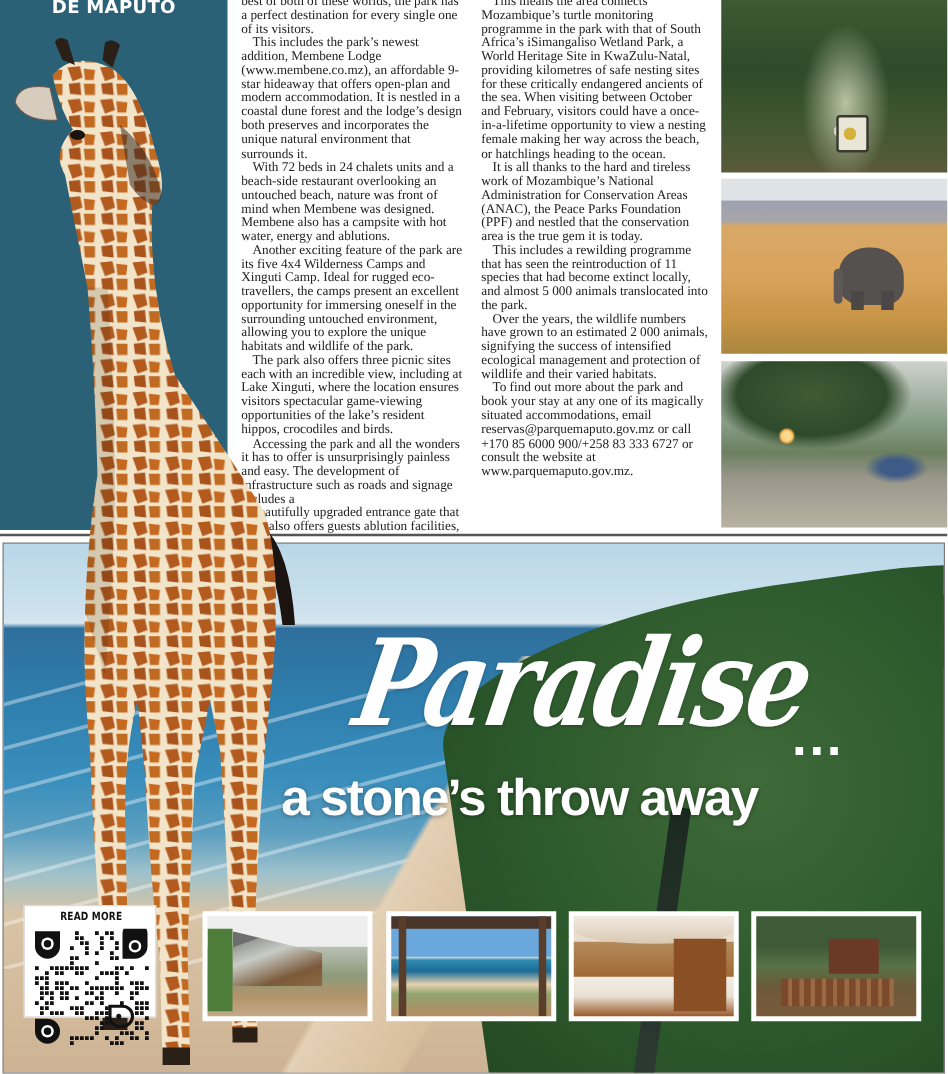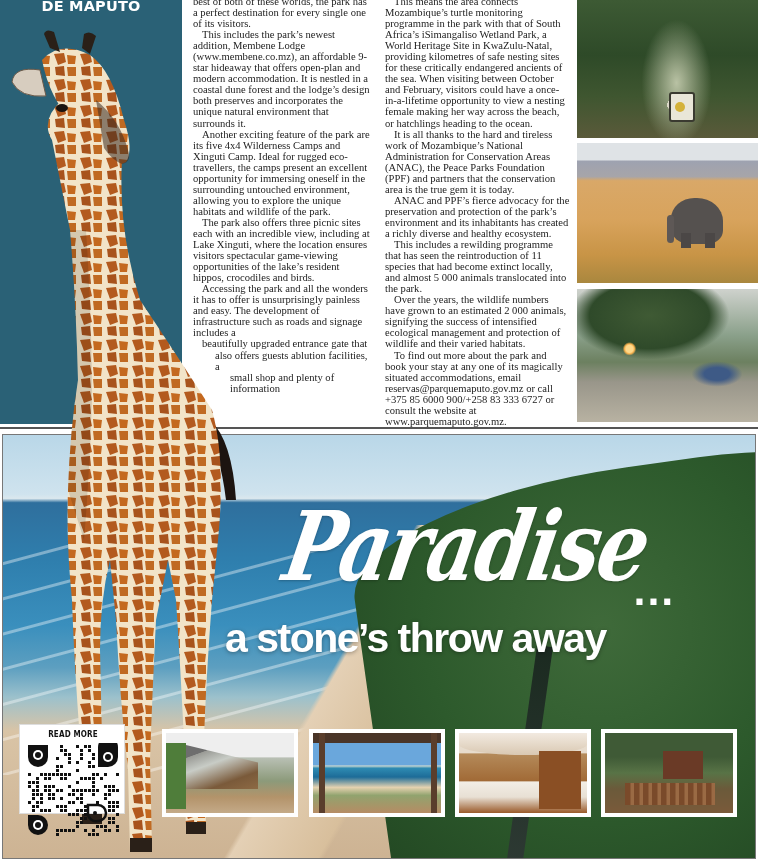--- a/index.html
+++ b/index.html
@@ -164,34 +164,34 @@
 </head>
 <body>
 
 <div class="teal-panel">
   <div class="teal-title">DE MAPUTO</div>
 </div>
 
 <div class="col col-1" id="col1">
     <p class="noindent">best of both of these worlds, the park has a perfect destination for every single one of its visitors.</p>
     <p>This includes the park’s newest addition, Membene Lodge (www.membene.co.mz), an affordable 9-star hideaway that offers open-plan and modern accommodation. It is nestled in a coastal dune forest and the lodge’s design both preserves and incorporates the unique natural environment that surrounds it.</p>
+    <p>With 72 beds in 24 chalets units and a beach-side restaurant overlooking an untouched beach, nature was front of mind when Membene was designed. Membene also has a campsite with hot water, energy and ablutions.</p>
     <p>Another exciting feature of the park are its five 4x4 Wilderness Camps and Xinguti Camp. Ideal for rugged eco-travellers, the camps present an excellent opportunity for immersing oneself in the surrounding untouched environment, allowing you to explore the unique habitats and wildlife of the park.</p>
     <p>The park also offers three picnic sites each with an incredible view, including at Lake Xinguti, where the location ensures visitors spectacular game-viewing opportunities of the lake’s resident hippos, crocodiles and birds.</p>
     <p>Accessing the park and all the wonders it has to offer is unsurprisingly painless and easy. The development of infrastructure such as roads and signage includes a</p>
     <p class="shaped-1">beautifully upgraded entrance gate that</p>
     <p class="shaped-2">also offers guests ablution facilities, a</p>
     <p class="shaped-3">small shop and plenty of information</p>
   </div>
 <div class="col col-2" id="col2">
     <p>This means the area connects Mozambique’s turtle monitoring programme in the park with that of South Africa’s iSimangaliso Wetland Park, a World Heritage Site in KwaZulu-Natal, providing kilometres of safe nesting sites for these critically endangered ancients of the sea. When visiting between October and February, visitors could have a once-in-a-lifetime opportunity to view a nesting female making her way across the beach, or hatchlings heading to the ocean.</p>
-    <p>It is all thanks to the hard and tireless work of Mozambique’s National Administration for Conservation Areas (ANAC), the Peace Parks Foundation (PPF) and partners that the conservation area is the true gem it is today.</p>
-    <p>ANAC and PPF’s fierce advocacy for the preservation and protection of the park’s environment and its inhabitants has created a richly diverse and healthy ecosystem.</p>
+    <p>It is all thanks to the hard and tireless work of Mozambique’s National Administration for Conservation Areas (ANAC), the Peace Parks Foundation (PPF) and nestled that the conservation area is the true gem it is today.</p>
     <p>This includes a rewilding programme that has seen the reintroduction of 11 species that had become extinct locally, and almost 5 000 animals translocated into the park.</p>
     <p>Over the years, the wildlife numbers have grown to an estimated 2 000 animals, signifying the success of intensified ecological management and protection of wildlife and their varied habitats.</p>
-    <p>To find out more about the park and book your stay at any one of its magically situated accommodations, email reservas@parquemaputo.gov.mz or call +375 85 6000 900/+258 83 333 6727 or consult the website at www.parquemaputo.gov.mz.</p>
+    <p>To find out more about the park and book your stay at any one of its magically situated accommodations, email reservas@parquemaputo.gov.mz or call +170 85 6000 900/+258 83 333 6727 or consult the website at www.parquemaputo.gov.mz.</p>
   </div>
 
 <div class="photo photo-safari"></div>
 <div class="photo photo-elephant">
   <div class="ele-body"></div>
     <div class="ele-leg1"></div>
     <div class="ele-leg2"></div>
     <div class="ele-trunk"></div>
 </div>
 <div class="photo photo-picnic"></div>

